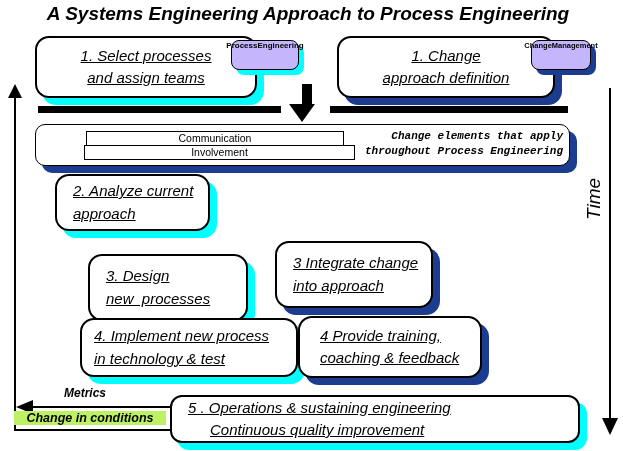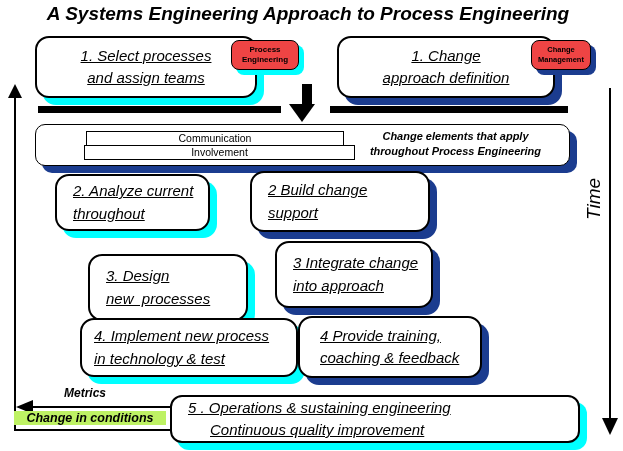--- a/index.html
+++ b/index.html
@@ -13,34 +13,34 @@
   }
   .box{
     position:absolute;background:#fff;border:2px solid #000;border-radius:14px;
     font-style:italic;font-size:15px;line-height:1.5;z-index:2;
     display:flex;flex-direction:column;justify-content:center;box-sizing:border-box;text-decoration:underline;
   }
   .box .line{white-space:pre-wrap;}
   .shadow-cyan{box-shadow:7px 7px 0 0 #00ffff;}
   .shadow-blue{box-shadow:7px 7px 0 0 #1b3c8f;}
   .tag{
-    position:absolute;background:#ef4444;border:1.5px solid #000;border-radius:8px;
+    position:absolute;background:#c4b5fd;border:1.5px solid #000;border-radius:8px;
     font-size:8px;font-weight:bold;text-align:center;line-height:1.3;z-index:4;
-    display:flex;flex-direction:column;justify-content:center;box-sizing:border-box;
+    display:flex;flex-direction:row;justify-content:center;box-sizing:border-box;
   }
   .tag.shadow-cyan{box-shadow:5px 5px 0 0 #00ffff;}
   .tag.shadow-blue{box-shadow:5px 5px 0 0 #1b3c8f;}
   .bar{position:absolute;background:#000;height:7px;z-index:1;}
   .innerRect{
     position:absolute;background:#fff;border:1px solid #000;text-align:center;
     font-size:10.5px;line-height:13px;z-index:3;box-sizing:border-box;font-style:normal;margin-left:22px;
   }
   .caption{
-    position:absolute;z-index:3;text-align:center;font-style:italic;font-weight:bold;
-    font-size:11px;line-height:1.35;
+    position:absolute;z-index:3;text-align:right;font-style:italic;font-weight:bold;
+    font-size:11px;line-height:1.35;font-family:Liberation Mono, monospace;
   }
   .vline,.hline{position:absolute;background:#000;z-index:0;}
   .arrowhead{position:absolute;width:0;height:0;z-index:1;}
   #down-arrow-stem{position:absolute;left:302px;top:84px;width:10px;height:22px;background:#000;z-index:1;}
   #down-arrow-head{left:289px;top:104px;border-left:13px solid transparent;border-right:13px solid transparent;border-top:18px solid #000;}
   #up-arrow-head{left:8px;top:84px;border-left:7px solid transparent;border-right:7px solid transparent;border-bottom:14px solid #000;}
   #left-arrow-head{left:16px;top:400px;border-top:7px solid transparent;border-bottom:7px solid transparent;border-right:17px solid #000;}
   #time-arrow-head{left:602px;top:418px;border-left:8px solid transparent;border-right:8px solid transparent;border-top:17px solid #000;}
   #metrics-label{
     position:absolute;left:30px;top:386px;width:110px;text-align:center;
@@ -89,25 +89,21 @@
   <div class="box shadow-blue" style="left:35px;top:124px;width:535px;height:42px;border-width:1.5px;border-radius:10px;"></div>
   <div class="innerRect" style="left:64px;top:131px;width:258px;height:15px;">Communication</div>
   <div class="innerRect" style="left:62px;top:145px;width:271px;height:15px;">Involvement</div>
   <div class="caption" style="left:348px;top:129px;width:215px;">
     <div>Change elements that apply</div>
     <div>throughout Process Engineering</div>
   </div>
 
   <div class="box shadow-cyan" style="left:55px;top:174px;width:155px;height:57px;padding-left:16px;">
     <div class="line">2. Analyze current</div>
-    <div class="line">throughout</div>
-  </div>
-  <div class="box shadow-blue" style="left:250px;top:171px;width:180px;height:61px;padding-left:16px;">
-    <div class="line">2 Build change</div>
-    <div class="line">support</div>
+    <div class="line">approach</div>
   </div>
 
   <div class="box shadow-cyan" style="left:72px;top:254px;width:160px;height:67px;padding-left:16px;margin-left:16px;">
     <div class="line">3. Design</div>
     <div class="line">new  processes</div>
   </div>
   <div class="box shadow-blue" style="left:275px;top:241px;width:158px;height:67px;padding-left:16px;">
     <div class="line">3 Integrate change</div>
     <div class="line">into approach</div>
   </div>

